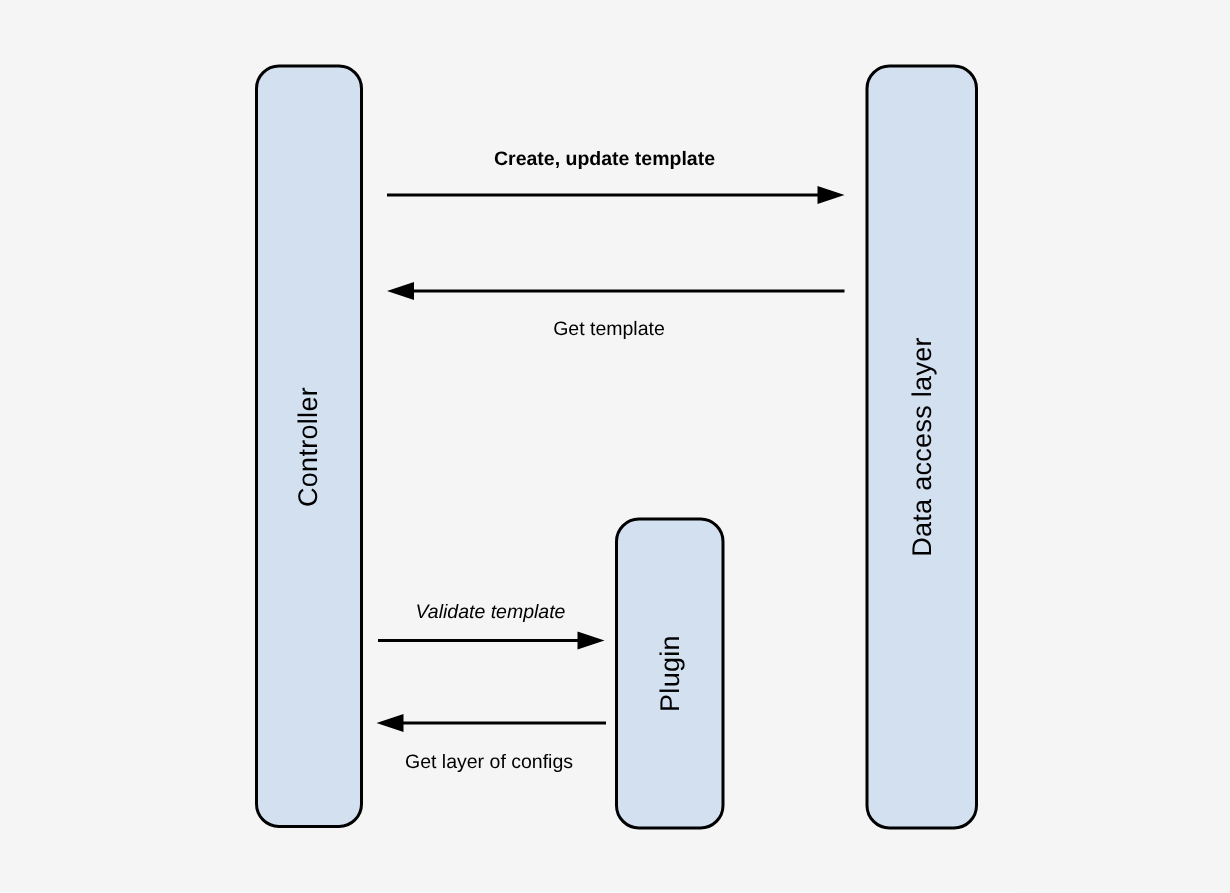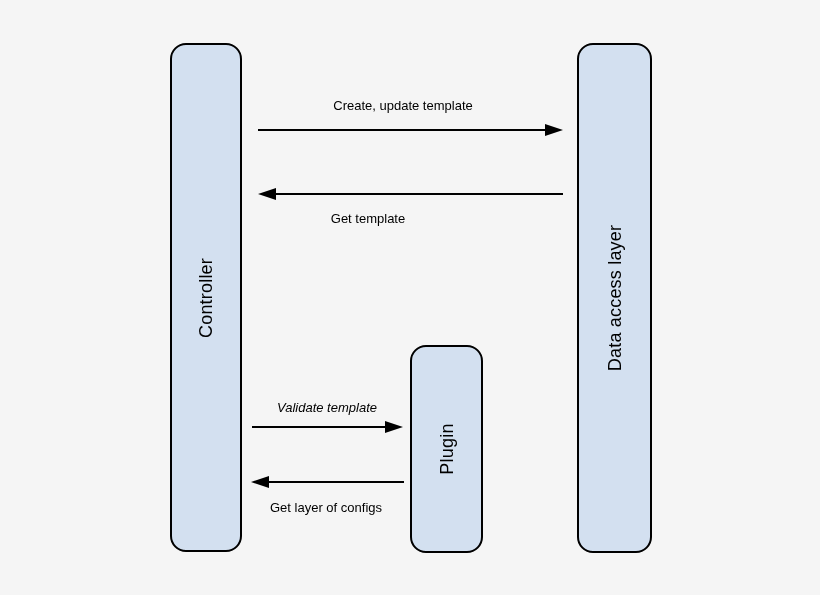--- a/index.html
+++ b/index.html
@@ -73,31 +73,31 @@
   </div>
 
   <div class="node node-plugin">
     <span class="node-label">Plugin</span>
   </div>
 
   <div class="node node-dal">
     <span class="node-label">Data access layer</span>
   </div>
 
-  <div class="msg-label" style="left: 403px; top: 98px;">Create, update template</div>
+  <div class="msg-label" style="left: 403px; top: 98px; font-weight: bold;">Create, update template</div>
   <div class="arrow right" style="left: 258px; top: 124px; width: 305px;">
     <div class="line"></div>
     <div class="head"></div>
   </div>
 
   <div class="arrow left" style="left: 258px; top: 188px; width: 305px;">
     <div class="line"></div>
     <div class="head"></div>
   </div>
-  <div class="msg-label" style="left: 368px; top: 211px;">Get template</div>
+  <div class="msg-label" style="left: 406px; top: 211px;">Get template</div>
 
   <div class="msg-label" style="left: 327px; top: 400px; font-style: italic;">Validate template</div>
   <div class="arrow right" style="left: 252px; top: 421px; width: 151px;">
     <div class="line"></div>
     <div class="head"></div>
   </div>
 
   <div class="arrow left" style="left: 251px; top: 476px; width: 153px;">
     <div class="line"></div>
     <div class="head"></div>

